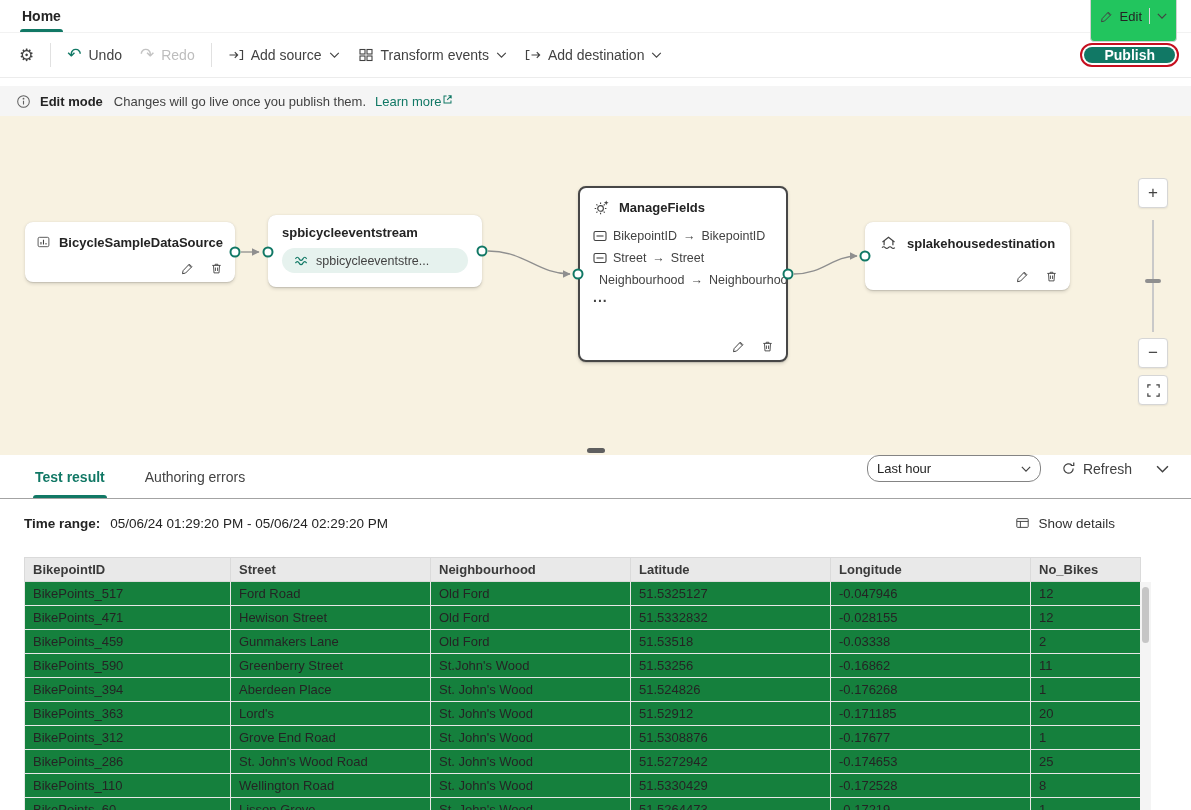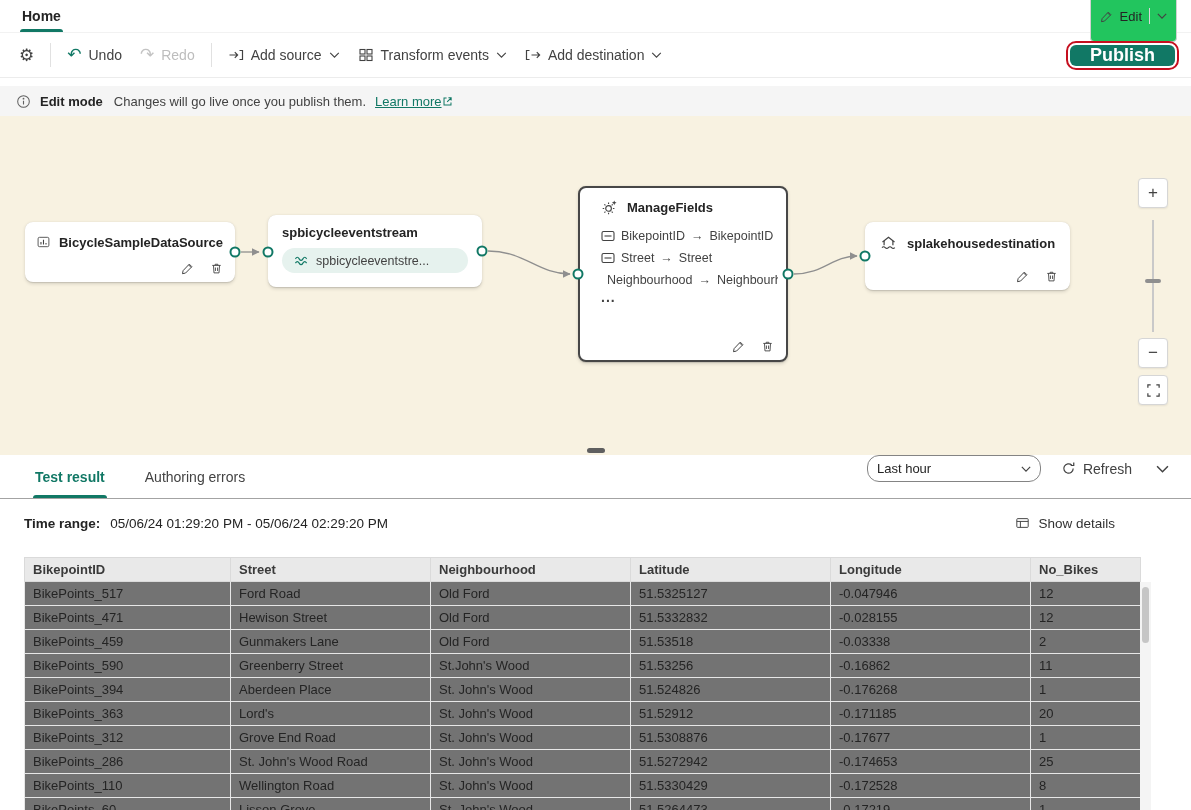--- a/index.html
+++ b/index.html
@@ -22,47 +22,47 @@
   
   .toolbar { height:45px; flex:0 0 45px; display:flex; align-items:center;
     padding:0 16px 0 10px; border-bottom:1px solid #ececec; }
   .tb-btn { display:flex; align-items:center; gap:7px; padding:6px 9px; border-radius:4px;
     font-size:14px; color:#424242; cursor:pointer; white-space:nowrap; }
   .tb-btn.disabled { color:#bdbdbd; }
   .sep { width:1px; height:24px; background:#e1e1e1; margin:0 7px; }
   .glyph-undo { color:#117865; font-size:17px; line-height:14px; }
   .glyph-redo { color:#c3c3c3; font-size:17px; line-height:14px; }
   .gear-glyph { font-size:17px; color:#424242; line-height:17px; }
-  .publish-btn { margin-left:auto; background:#117865; color:#fff; font-size:18px; font-weight:600;
-    padding:0 20px; border-radius:6px; cursor:pointer; outline:2px solid #c50f1f; outline-offset:2px; }
+  .publish-btn { margin-left:auto; background:#117865; color:#fff; font-size:14px; font-weight:600;
+    padding:0 20px; border-radius:11px; cursor:pointer; outline:2px solid #c50f1f; outline-offset:2px; }
 
   .white-gap { height:8px; flex:0 0 8px; background:#fff; }
 
   
   .banner { height:30px; flex:0 0 30px; background:#f5f5f5; display:flex; align-items:center;
     gap:9px; padding:0 16px; font-size:13px; color:#424242; }
   .banner b { color:#242424; margin-right:2px; }
-  .learn-link { color:#117865; text-decoration:underline; display:flex; align-items:center; cursor:pointer; }
+  .learn-link { color:#117865; display:flex; align-items:flex-start; cursor:pointer; }
 
   
   .canvas { position:relative; flex:0 0 339px; height:339px; background:#f8f2e1; overflow:hidden; }
   .node { position:absolute; background:#fff; border-radius:8px; z-index:2;
     box-shadow:0 1.6px 3.6px rgba(0,0,0,.13), 0 .3px .9px rgba(0,0,0,.11); }
   .node-title { display:flex; align-items:center; gap:9px; font-size:13px; font-weight:700; color:#242424;
     white-space:nowrap; overflow:hidden; }
   .acts { position:absolute; right:12px; bottom:7px; display:flex; gap:16px; align-items:center; }
   .acts svg { cursor:pointer; }
 
   .n-source { left:25px; top:106px; width:210px; height:60px; padding:11px 12px; }
   .n-stream { left:268px; top:99px; width:214px; height:72px; padding:10px 14px; }
   .pill { margin-top:8px; height:25px; background:#e6f2ee; border-radius:13px; display:flex;
     align-items:center; gap:7px; padding:0 12px; font-size:12.5px; color:#424242;
     white-space:nowrap; overflow:hidden; cursor:pointer; }
   .n-transform { left:578px; top:70px; width:210px; height:176px; border:2px solid #474747;
-    border-radius:8px; padding:11px 8px 8px; }
+    border-radius:8px; padding:11px 0 8px; }
   .n-transform .node-title { padding:0 13px; }
   .mf-list { margin-top:9px; }
   .mf-row { display:flex; align-items:center; gap:6px; padding:4px 0 4px 13px; font-size:12.5px;
     color:#424242; white-space:nowrap; overflow:hidden; }
   .mf-more { padding:2px 0 0 13px; font-size:14px; font-weight:700; color:#424242; letter-spacing:1px; line-height:8px; }
   .n-dest { left:865px; top:106px; width:205px; height:68px; padding:12px 14px; }
 
   .wires { position:absolute; left:0; top:0; width:1191px; height:339px; z-index:5; pointer-events:none; }
 
   .zbtn { position:absolute; width:30px; height:30px; background:#fff; border:1px solid #d6d6d6;
@@ -95,21 +95,21 @@
   .time-row { height:48px; flex:0 0 48px; display:flex; align-items:center; padding:0 76px 0 24px; font-size:13.5px; }
   .tr-label { font-weight:700; margin-right:10px; }
   .show-details { margin-left:auto; display:flex; align-items:center; gap:8px; font-size:13.5px;
     color:#323232; cursor:pointer; }
 
   .table-wrap { position:relative; margin:10px 40px 0 24px; flex:1; overflow:hidden; }
   table { border-collapse:collapse; width:1116px; table-layout:fixed; font-size:13px; }
   th { background:#e9e9e9; font-weight:700; color:#3a3a3a; text-align:left; padding:4px 8px;
     border:1px solid #dadada; height:24px; white-space:nowrap; overflow:hidden; }
   td { padding:4px 8px; border:1px solid #e7e7e7; height:24px; color:#242424;
-    white-space:nowrap; overflow:hidden; background:#737373; }
+    white-space:nowrap; overflow:hidden; background:#15803d; }
   .tscroll { position:absolute; right:0; top:25px; bottom:0; width:11px; background:#f4f4f4; }
   .tthumb { position:absolute; left:2px; top:5px; width:7px; height:56px; background:#c6c6c6; border-radius:4px; cursor:pointer; }
 </style>
 </head>
 <body>
 
 <div class="app">
 
   <div class="topbar">
     <div class="home-tab">

